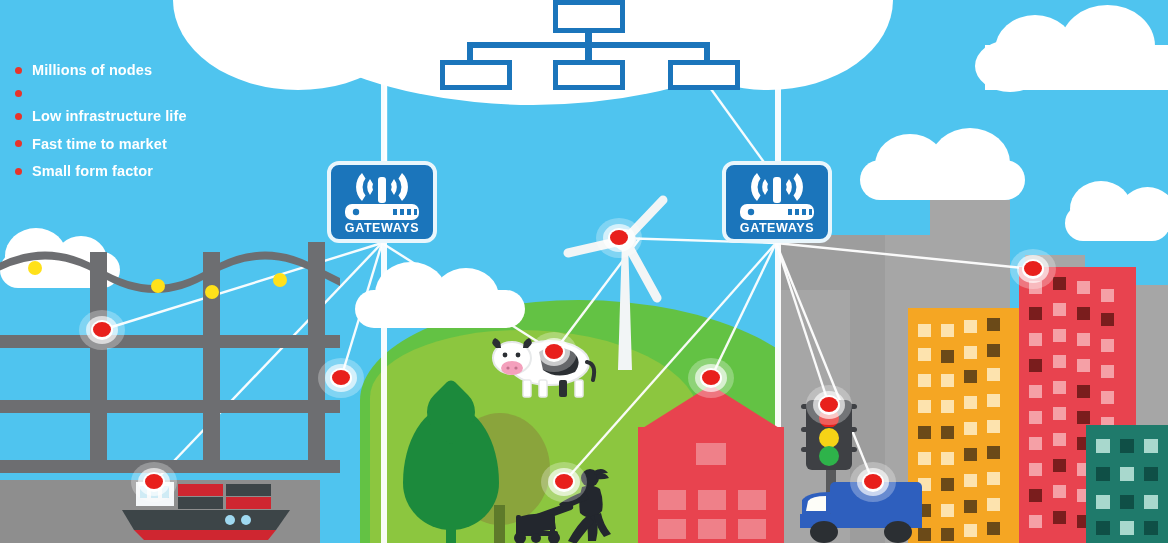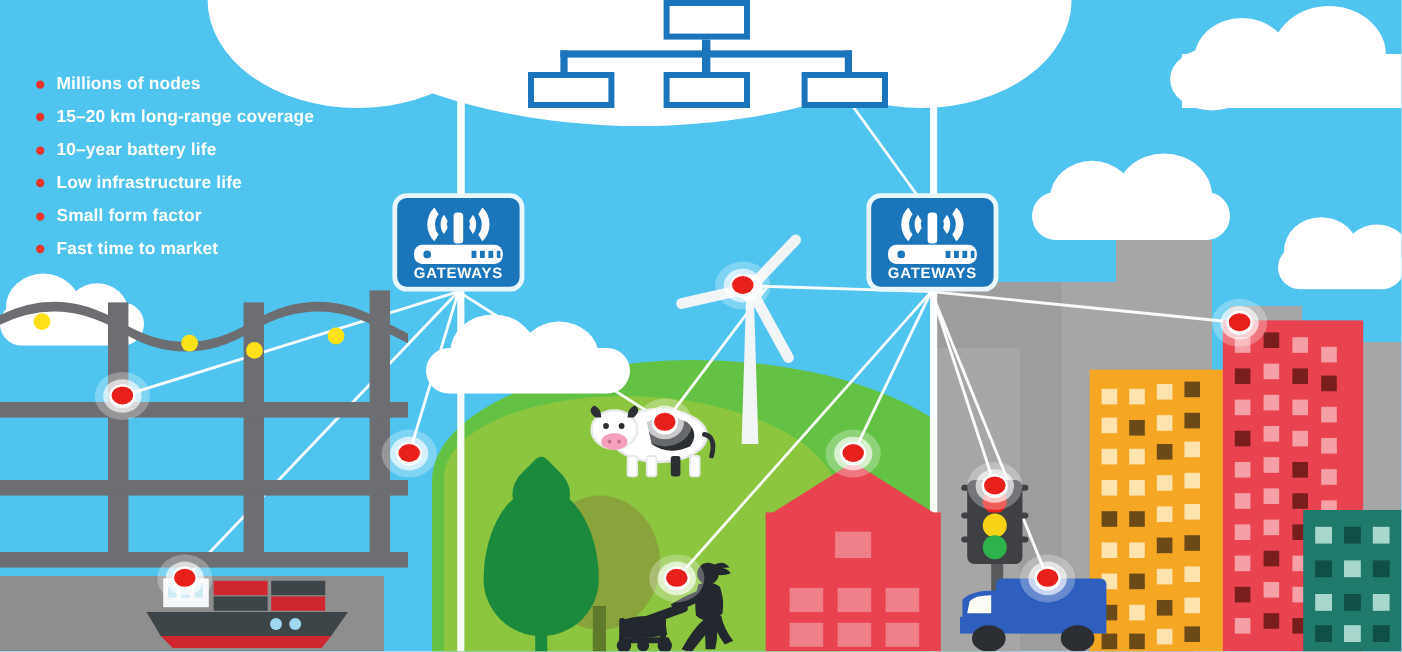--- a/index.html
+++ b/index.html
@@ -57,21 +57,21 @@
   .ctrl{position:absolute;left:440px;top:-2px;width:330px;height:95px;}
   .ctrl .box{position:absolute;border:5px solid #1b75bb;background:#fff;box-sizing:border-box;}
   .ctrl .conn{position:absolute;background:#1b75bb;}
   .ctrl-title{
     position:absolute;left:638px;top:3px;
     color:#1c5a8c;font-weight:bold;font-size:16.5px;letter-spacing:.2px;
     white-space:nowrap;
   }
 
   
-  .bullets{position:absolute;left:30px;top:62px;width:330px;}
+  .bullets{position:absolute;left:15px;top:62px;width:330px;}
   .bullet-row{display:flex;align-items:center;margin-bottom:11.5px;}
   .bullet-dot{width:7px;height:7px;border-radius:50%;background:#e8342a;margin-right:10px;flex:none;}
   .bullet-text{color:#ffffff;font-weight:bold;font-size:14.5px;letter-spacing:.1px;white-space:nowrap;}
 
   
   .gw{
     position:absolute;width:110px;height:82px;
     background:#1b75bb;border-radius:12px;
     border:4px solid #e9f6fc;
     box-sizing:border-box;
@@ -213,37 +213,32 @@
     <div class="box" style="left:228px;top:62px;width:72px;height:30px;"></div>
   </div>
 
   <div class="bullets">
     <div class="bullet-row">
       <span class="bullet-dot"></span>
       <span class="bullet-text">Millions of nodes</span>
     </div>
     <div class="bullet-row">
       <span class="bullet-dot"></span>
-      <span class="bullet-text">15–20 km long-range coverage</span>
-    </div>
-    <div class="bullet-row">
-      <span class="bullet-dot"></span>
-      <span class="bullet-text">10–year battery life</span>
     </div>
     <div class="bullet-row">
       <span class="bullet-dot"></span>
       <span class="bullet-text">Low infrastructure life</span>
     </div>
     <div class="bullet-row">
       <span class="bullet-dot"></span>
-      <span class="bullet-text">Small form factor</span>
+      <span class="bullet-text">Fast time to market</span>
     </div>
     <div class="bullet-row">
       <span class="bullet-dot"></span>
-      <span class="bullet-text">Fast time to market</span>
+      <span class="bullet-text">Small form factor</span>
     </div>
   </div>
 
   <div class="bridge">
     <svg width="350" height="270" viewBox="0 0 350 270">
       <path d="M0,38 Q55,5 110,38 Q165,72 220,38 Q275,5 330,38 L350,48 L350,56 L330,46 Q275,13 220,46 Q165,80 110,46 Q55,13 0,46 Z" fill="#6d6e71"></path>
       <rect x="100" y="22" width="17" height="215" fill="#6d6e71"></rect>
       <rect x="213" y="22" width="17" height="215" fill="#6d6e71"></rect>
       <rect x="318" y="12" width="17" height="225" fill="#6d6e71"></rect>
       <rect x="0" y="105" width="350" height="13" fill="#6d6e71"></rect>

